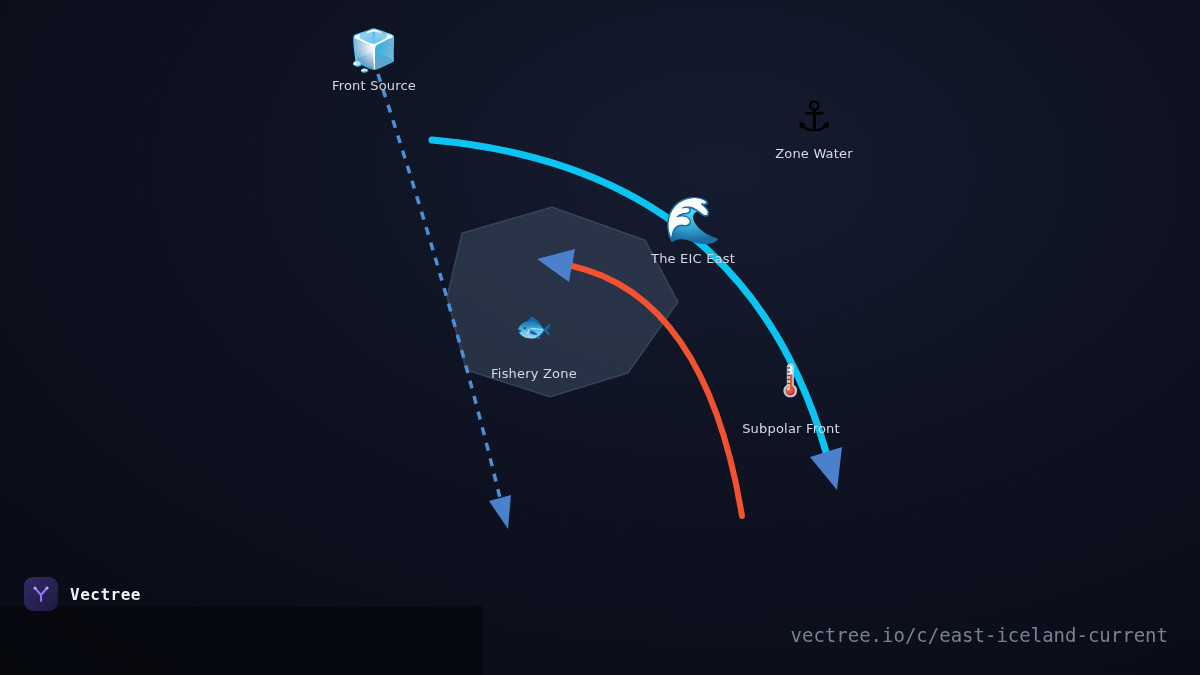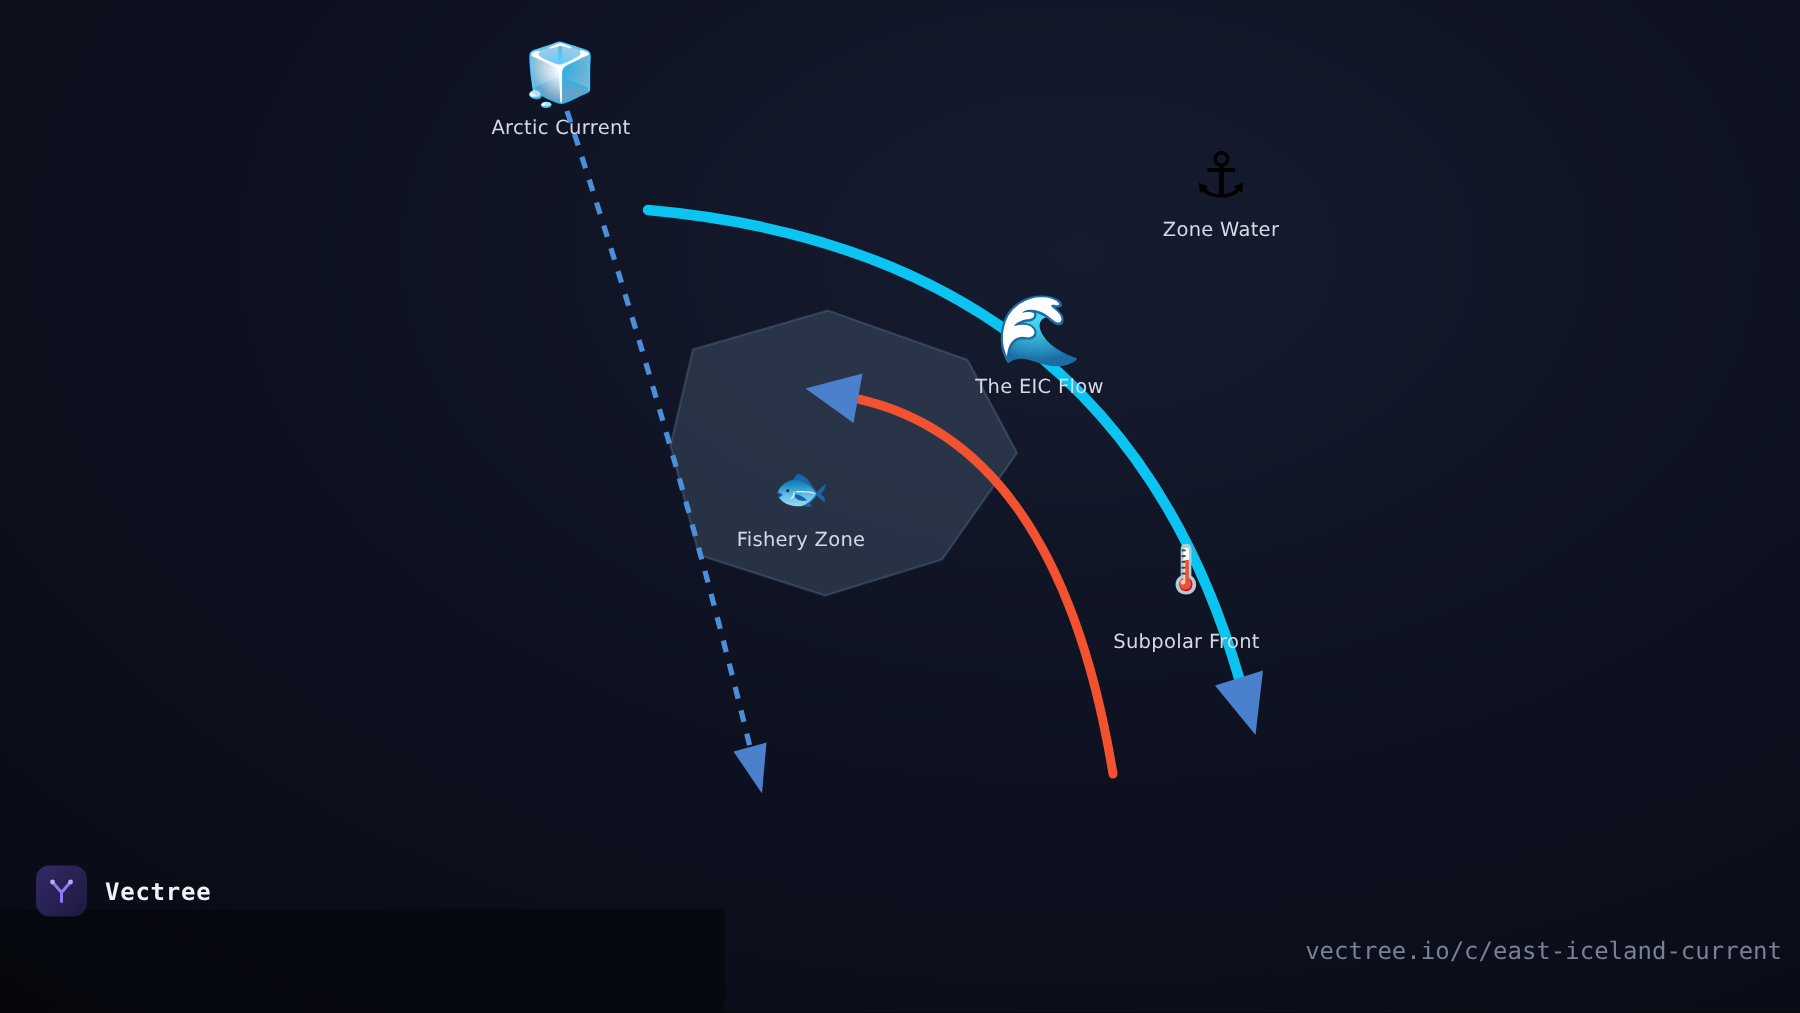--- a/index.html
+++ b/index.html
@@ -40,22 +40,22 @@
   .brand-name {
     font-family:"DejaVu Sans Mono", monospace; font-weight:bold; font-size:16px;
     color:#f0f2f7; letter-spacing:0.5px;
   }
   .page-title {
     position:absolute; left:24px; top:609px; z-index:5;
     font-family:"DejaVu Sans Mono", monospace; font-weight:bold; font-size:38px;
     color:#f4f6fa; letter-spacing:1px; white-space:nowrap;
   }
   .page-url {
-    position:absolute; right:12px; top:624px; z-index:5;
-    font-family:"DejaVu Sans Mono", monospace; font-size:16px; color:#79808f;
+    position:absolute; right:32px; top:624px; z-index:5;
+    font-family:"DejaVu Sans Mono", monospace; font-size:19px; color:#79808f;
   }
 </style>
 </head>
 <body>
 
 <div class="stage">
 
   <svg class="edges-layer" width="1200" height="675" viewBox="0 0 1200 675">
 
     <polygon points="552,207 645,240 678,302 628,373 550,397 466,370 447,297 462,233" fill-opacity="0.5" stroke-opacity="0.35" stroke-width="1.5" fill="#3f4f66"></polygon>
@@ -66,36 +66,36 @@
 
     <path d="M 378 74 Q 452 300 500 498" fill="none" stroke-width="3.5" stroke-dasharray="8 8" stroke="#4b8fd9"></path>
     <polygon points="489,501 511,495 508,529" fill="#4a80cc"></polygon>
 
     <path d="M 432 140 Q 744 168 826 452" fill="none" stroke-width="7" stroke-linecap="round" stroke="#0cc4f2"></path>
     <polygon points="810,457 842,447 837,490" fill="#4a80cc"></polygon>
   </svg>
 
   <div class="node" style="left:374px; top:30px">
     <div class="node-emoji" style="font-size:40px">🧊</div>
-    <div class="node-label">Arctic Current</div>
+    <div class="node-label">Front Source</div>
   </div>
 
   <div class="node" style="left:814px; top:96px">
     <div class="node-emoji" style="font-size:42px">⚓</div>
     <div class="node-label">Zone Water</div>
   </div>
 
   <div class="node" style="left:693px; top:197px">
     <div class="node-emoji" style="font-size:46px">🌊</div>
-    <div class="node-label">The EIC Flow</div>
+    <div class="node-label">The EIC East</div>
   </div>
 
   <div class="node" style="left:534px; top:312px">
     <div class="node-emoji" style="font-size:30px">🐟</div>
-    <div class="node-label" style="margin-top:11px">Fishery Zone</div>
+    <div class="node-label" style="margin-top:24px">Fishery Zone</div>
   </div>
 
   <div class="node" style="left:791px; top:365px">
     <div class="node-emoji" style="font-size:31px">🌡️</div>
     <div class="node-label" style="margin-top:25px">Subpolar Front</div>
   </div>
 
   <div class="title-shade"></div>
 
   <div class="brand-row">

